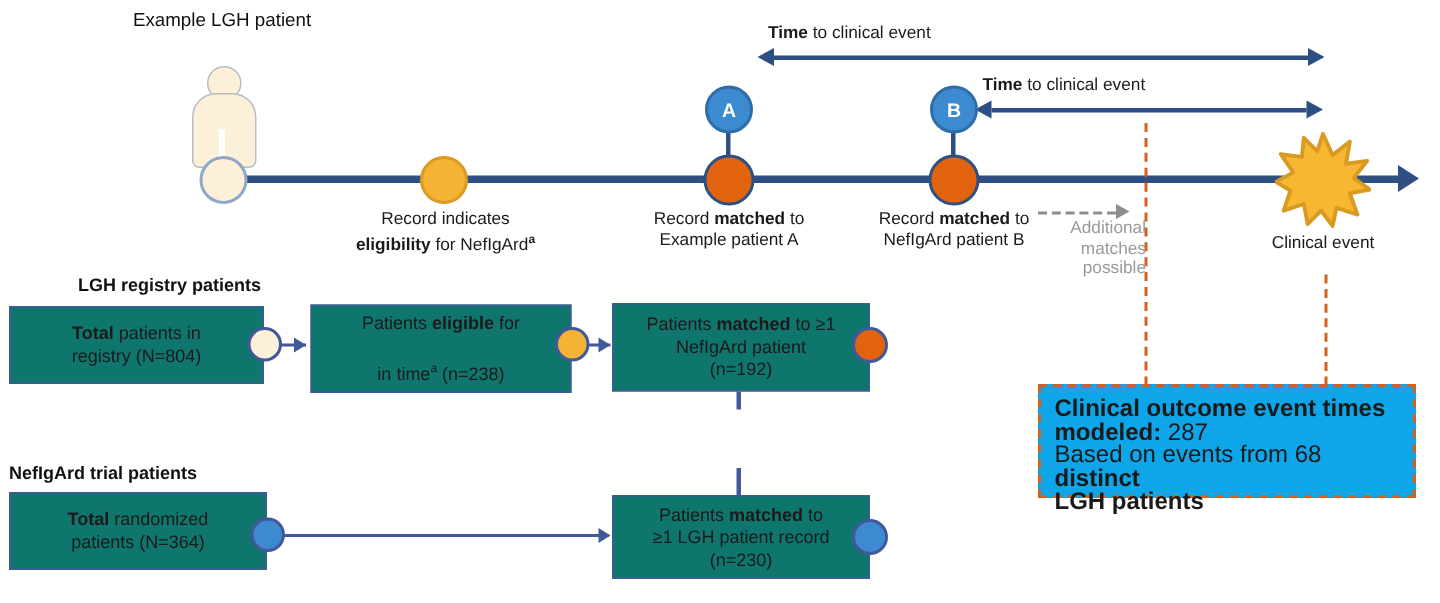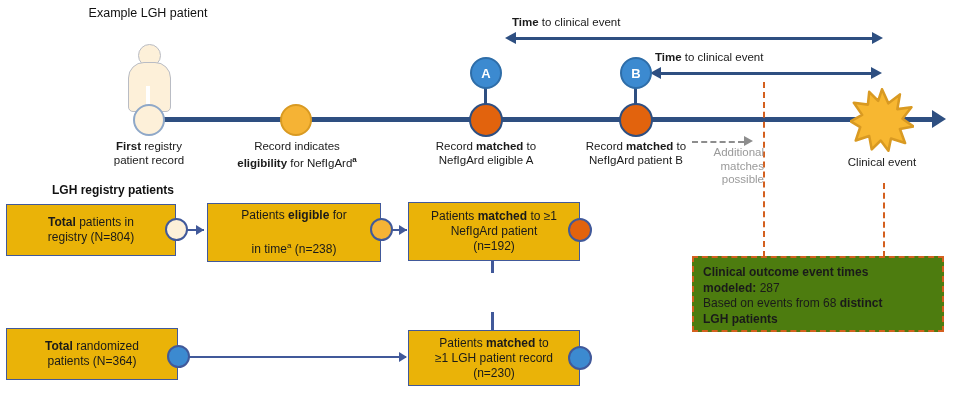--- a/index.html
+++ b/index.html
@@ -114,21 +114,21 @@
   }
 
   
   .odash{border-left:2px dashed #d4601f;width:0;}
   .odash-1{left:763px;top:82px;height:175px;}
   .odash-2{left:883px;top:183px;height:74px;}
 
   
   .box{
     box-sizing:border-box;
-    background:#eab308;
+    background:#0f766e;
     border:1.5px solid #41599a;
     display:flex;align-items:center;justify-content:center;
     text-align:center;
     font-size:12px;line-height:15px;color:#1a1a1a;
     padding:2px 6px;
   }
   .box1{left:6px;top:204px;width:170px;height:52px;}
   .box2{left:207px;top:203px;width:174px;height:59px;}
   .box3{left:408px;top:202px;width:172px;height:59px;}
   .box4{left:6px;top:328px;width:172px;height:52px;}
@@ -163,24 +163,24 @@
     padding:3px 6px;box-sizing:border-box;
   }
   .vstem{width:3px;background:#41599a;}
   .vstem-1{left:491px;top:261px;height:12px;}
   .vstem-2{left:491px;top:312px;height:19px;}
 
   
   .callout{
     left:692px;top:256px;width:252px;height:76px;
     border:2px dashed #d4601f;
-    background:#4d7c0f;
+    background:#0ea5e9;
     box-sizing:border-box;
     padding:7px 9px;
-    font-size:12px;line-height:15.5px;color:#1a1a1a;
+    font-size:16px;line-height:15.5px;color:#1a1a1a;
   }
 
   
   .sect{font-size:12px;font-weight:bold;color:#111;}
   .sect-1{left:6px;top:183px;padding-left:46px;}
   .sect-2{left:6px;top:308px;}
 
   
   .cap{font-size:11.5px;line-height:14px;text-align:center;color:#1a1a1a;}
   .cap-first{left:90px;top:139px;width:118px;}
@@ -241,33 +241,29 @@
     <span>B</span>
   </div>
   <div class="abs node node-matchB"></div>
 
   <div class="abs star-wrap">
     <svg width="64" height="64" viewBox="0 0 100 100">
       <polygon points="50,2 60,24 78,10 74,33 96,30 82,48 99,60 78,64 86,86 64,79 60,98 48,82 34,96 30,75 9,82 16,61 1,52 19,42 6,23 28,26 30,6 44,20" fill="#f7b731" stroke="#d99a22" stroke-width="4" stroke-linejoin="round"></polygon>
     </svg>
   </div>
 
-  <div class="abs cap cap-first">
-    <span class="b">First</span><span> registry</span><br>
-    <span>patient record</span>
-  </div>
 
   <div class="abs cap cap-elig">
     <span>Record indicates</span><br>
     <span class="b">eligibility</span><span> for NefIgArd</span><sup class="b">a</sup>
   </div>
 
   <div class="abs cap cap-a">
     <span>Record </span><span class="b">matched</span><span> to</span><br>
-    <span>NefIgArd eligible A</span>
+    <span>Example patient A</span>
   </div>
 
   <div class="abs cap cap-b">
     <span>Record </span><span class="b">matched</span><span> to</span><br>
     <span>NefIgArd patient B</span>
   </div>
 
   <div class="abs cap cap-event">
     <span>Clinical event</span>
   </div>
@@ -304,20 +300,21 @@
       <span>Patients </span><span class="b">matched</span><span> to ≥1</span><br>
       <span>NefIgArd patient</span><br>
       <span>(n=192)</span>
     </div>
   </div>
   <div class="abs bullet bul-orange"></div>
 
   <div class="abs vstem vstem-1"></div>
   <div class="abs vstem vstem-2"></div>
 
+  <div class="abs sect sect-2">NefIgArd trial patients</div>
 
   <div class="abs box box4">
     <div>
       <span class="b">Total</span><span> randomized</span><br>
       <span>patients (N=364)</span>
     </div>
   </div>
   <div class="abs connector c3"></div>
   <div class="abs conn-head c3h"></div>
   <div class="abs bullet bul-blue-sm"></div>

